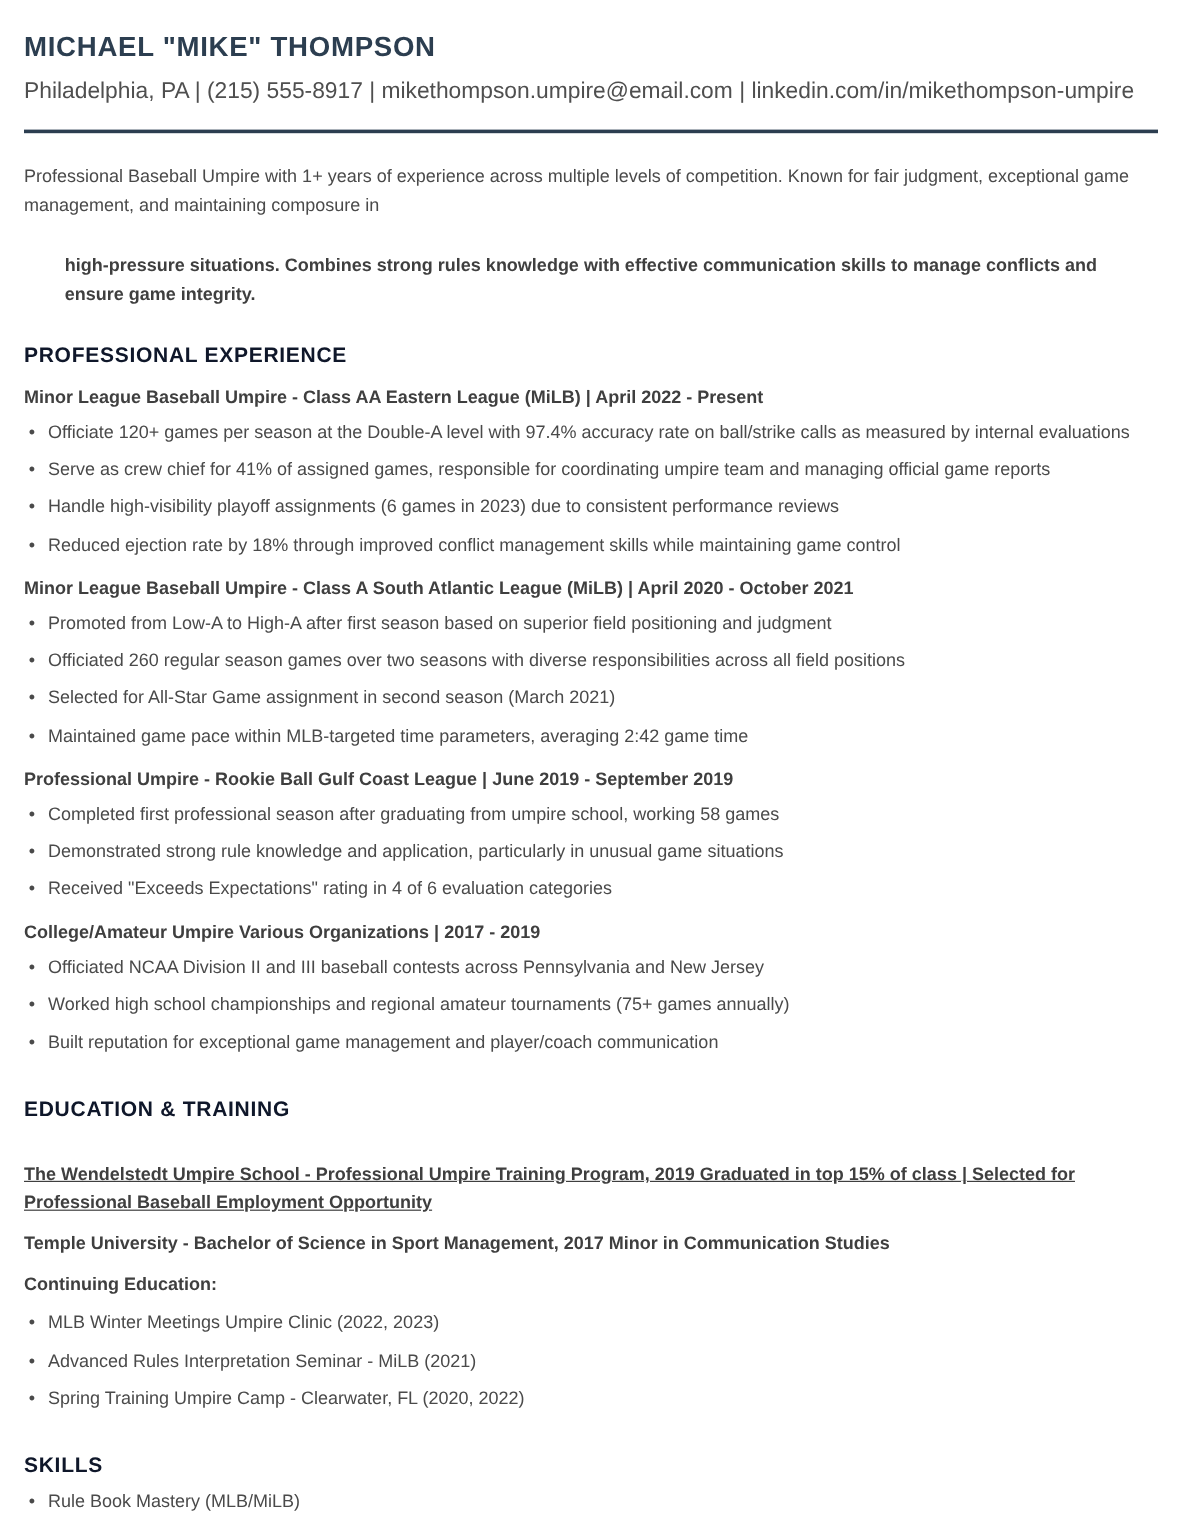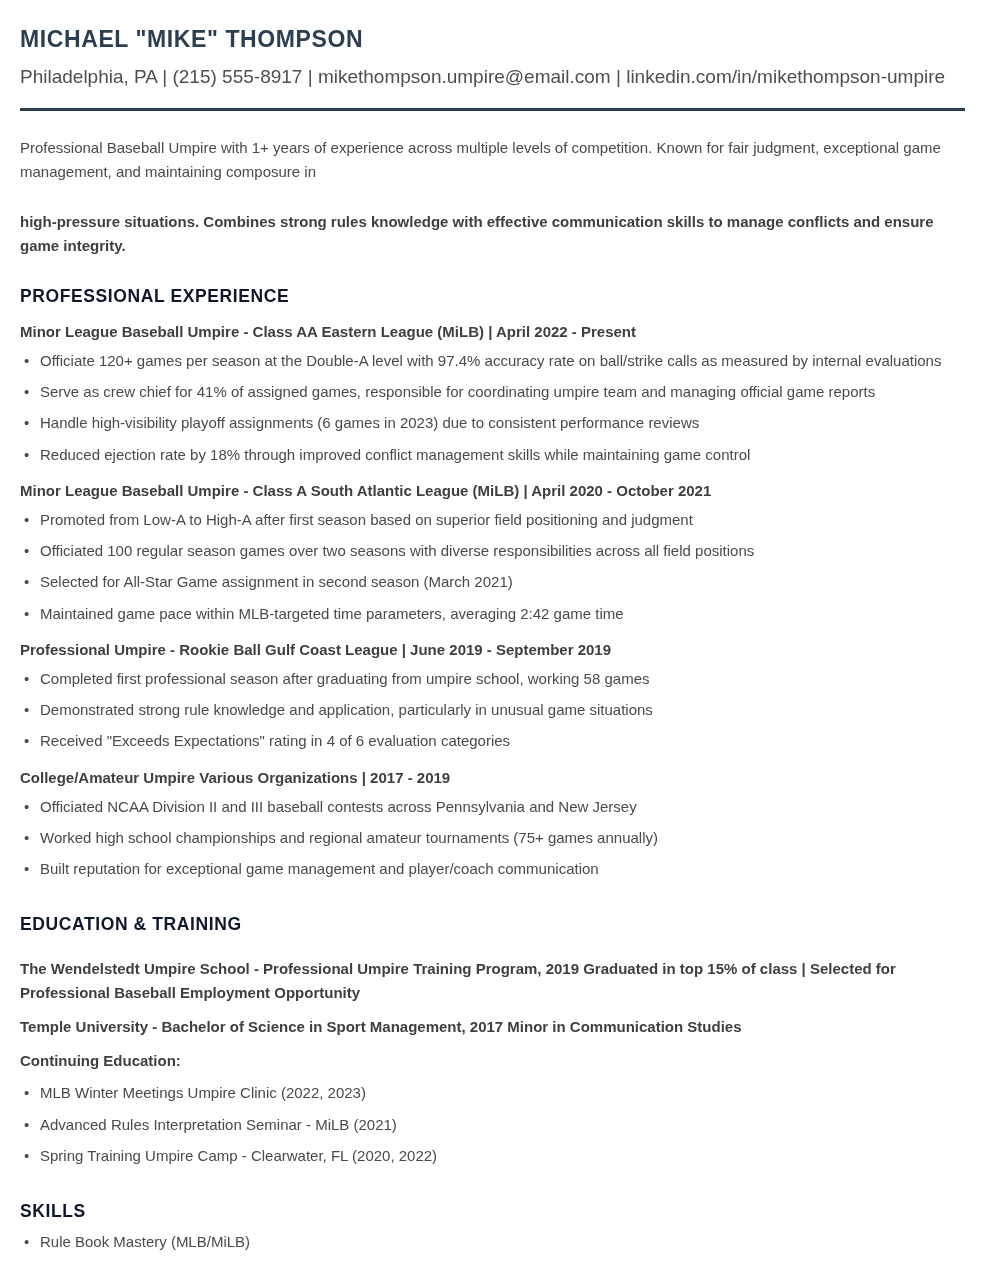--- a/index.html
+++ b/index.html
@@ -43,20 +43,21 @@
   .summary-p {
     margin: 25px 0 0 0;
     font-size: 15px;
     line-height: 1.6;
     color: #4a4a4a;
   }
   .summary-p.bold {
     margin-top: 26px;
     font-weight: bold;
     color: #3f3f3f;
+    margin-left: 34px;
   }
 
   h2.section-heading {
     margin: 28px 0 0 0;
     font-size: 17.5px;
     font-weight: bold;
     letter-spacing: 0.6px;
     color: #0f172a;
   }
   h2.spaced { margin-top: 34px; }
@@ -90,21 +91,21 @@
     color: #4a4a4a;
   }
 
   .edu-entry {
     margin: 10px 0 0 0;
     font-size: 15px;
     font-weight: bold;
     line-height: 1.6;
     color: #3f3f3f;
   }
-  .edu-entry.first { margin-top: 22px; }
+  .edu-entry.first { margin-top: 32px; text-decoration: underline; }
 </style>
 </head>
 <body>
 
 <div class="page">
   <div class="content">
 
     <h1 class="name">MICHAEL "MIKE" THOMPSON</h1>
     <div class="contact">Philadelphia, PA | (215) 555-8917 | mikethompson.umpire@email.com | linkedin.com/in/mikethompson-umpire</div>
     <hr class="rule">
@@ -118,21 +119,21 @@
     <ul class="bullets">
       <li>Officiate 120+ games per season at the Double-A level with 97.4% accuracy rate on ball/strike calls as measured by internal evaluations</li>
       <li>Serve as crew chief for 41% of assigned games, responsible for coordinating umpire team and managing official game reports</li>
       <li>Handle high-visibility playoff assignments (6 games in 2023) due to consistent performance reviews</li>
       <li>Reduced ejection rate by 18% through improved conflict management skills while maintaining game control</li>
     </ul>
 
     <h3 class="job-title">Minor League Baseball Umpire - Class A South Atlantic League (MiLB) | April 2020 - October 2021</h3>
     <ul class="bullets">
       <li>Promoted from Low-A to High-A after first season based on superior field positioning and judgment</li>
-      <li>Officiated 100 regular season games over two seasons with diverse responsibilities across all field positions</li>
+      <li>Officiated 260 regular season games over two seasons with diverse responsibilities across all field positions</li>
       <li>Selected for All-Star Game assignment in second season (March 2021)</li>
       <li>Maintained game pace within MLB-targeted time parameters, averaging 2:42 game time</li>
     </ul>
 
     <h3 class="job-title">Professional Umpire - Rookie Ball Gulf Coast League | June 2019 - September 2019</h3>
     <ul class="bullets">
       <li>Completed first professional season after graduating from umpire school, working 58 games</li>
       <li>Demonstrated strong rule knowledge and application, particularly in unusual game situations</li>
       <li>Received "Exceeds Expectations" rating in 4 of 6 evaluation categories</li>
     </ul>

